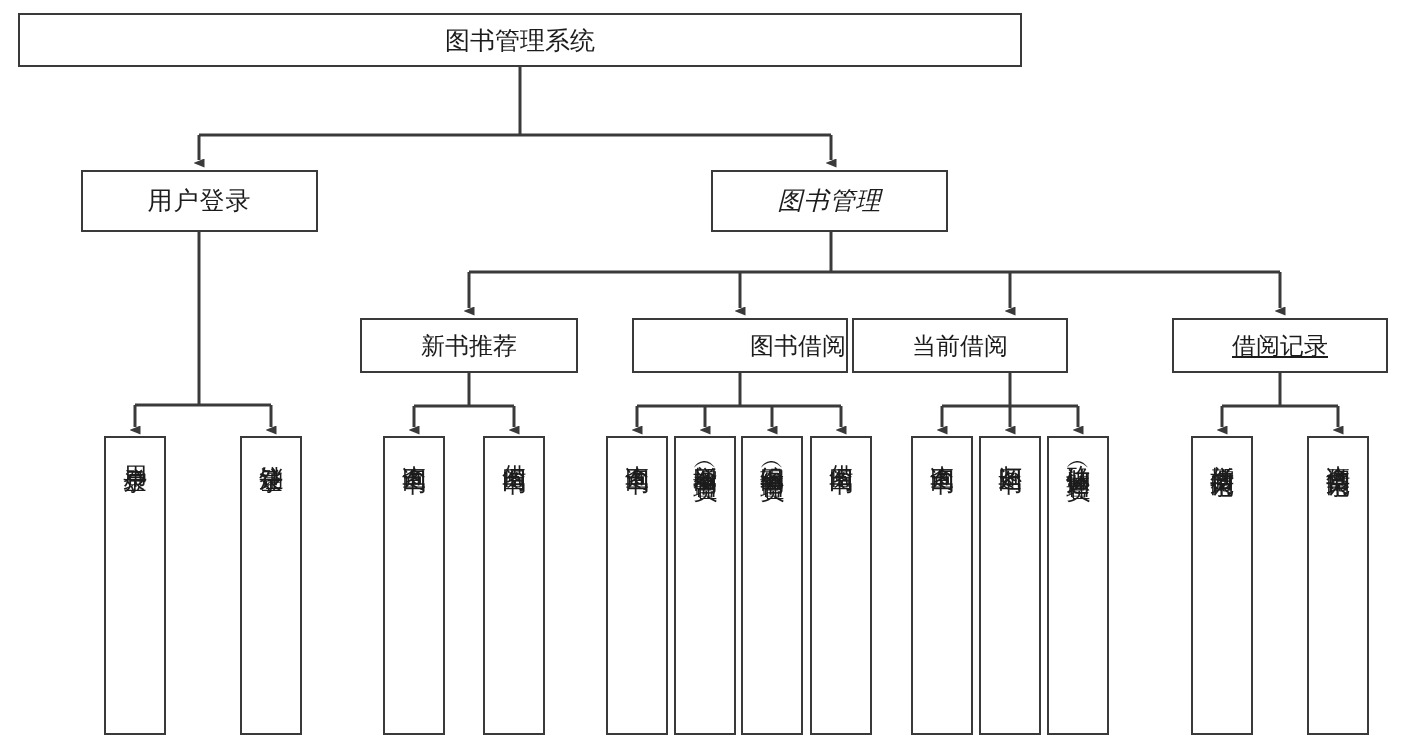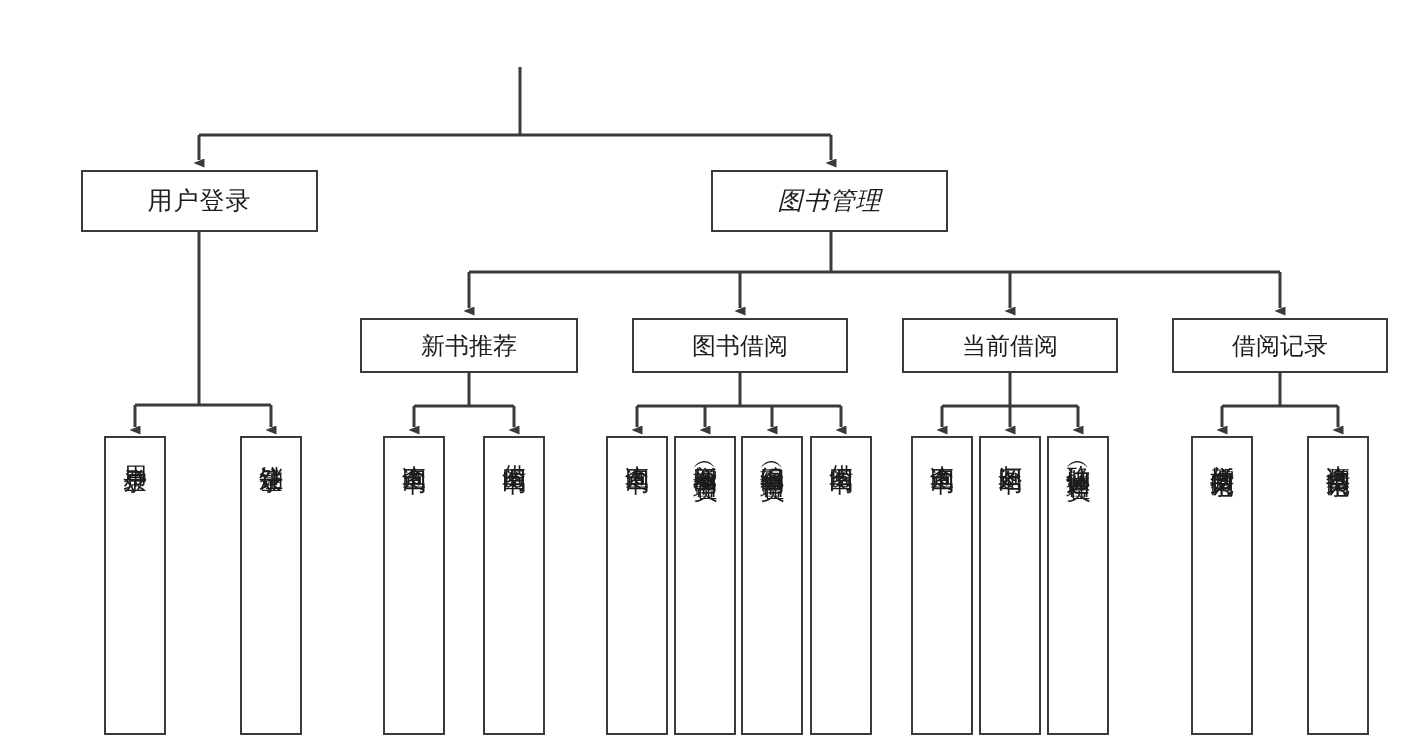--- a/index.html
+++ b/index.html
@@ -119,38 +119,41 @@
       <path d="M1010,406 L1010,427" marker-end="url(#arrow)"></path>
       <path d="M1078,406 L1078,427" marker-end="url(#arrow)"></path>
 
       <path d="M1280,373 L1280,406"></path>
       <path d="M1222,406 L1338,406"></path>
       <path d="M1222,406 L1222,427" marker-end="url(#arrow)"></path>
       <path d="M1338,406 L1338,427" marker-end="url(#arrow)"></path>
     </g>
   </svg>
 
+  <div class="node root" style="left:18px; top:13px; width:1004px; height:54px;">
+    <span>图书管理系统</span>
+  </div>
 
   <div class="node h" style="left:81px; top:170px; width:237px; height:62px;">
     <span>用户登录</span>
   </div>
   <div class="node h" style="left:711px; top:170px; width:237px; height:62px;font-style:italic;">
     <span>图书管理</span>
   </div>
 
   <div class="node lvl3" style="left:360px; top:318px; width:218px; height:55px;justify-content:center;">
     <span>新书推荐</span>
   </div>
-  <div class="node lvl3" style="left:632px; top:318px; width:216px; height:55px;">
+  <div class="node lvl3" style="left:632px; top:318px; width:216px; height:55px;justify-content:flex-end;">
     <span>图书借阅</span>
   </div>
-  <div class="node lvl3" style="left:902px; top:318px; width:216px; height:55px;">
+  <div class="node lvl3" style="left:852px; top:318px; width:216px; height:55px;">
     <span>当前借阅</span>
   </div>
-  <div class="node lvl3" style="left:1172px; top:318px; width:216px; height:55px;">
+  <div class="node lvl3" style="left:1172px; top:318px; width:216px; height:55px;text-decoration:underline;">
     <span>借阅记录</span>
   </div>
 
   <div class="node leaf" style="left:104px; top:436px; width:62px; height:299px;">
     <span class="vtext">用户登录</span>
   </div>
   <div class="node leaf" style="left:240px; top:436px; width:62px; height:299px;">
     <span class="vtext">注销登录</span>
   </div>
 

